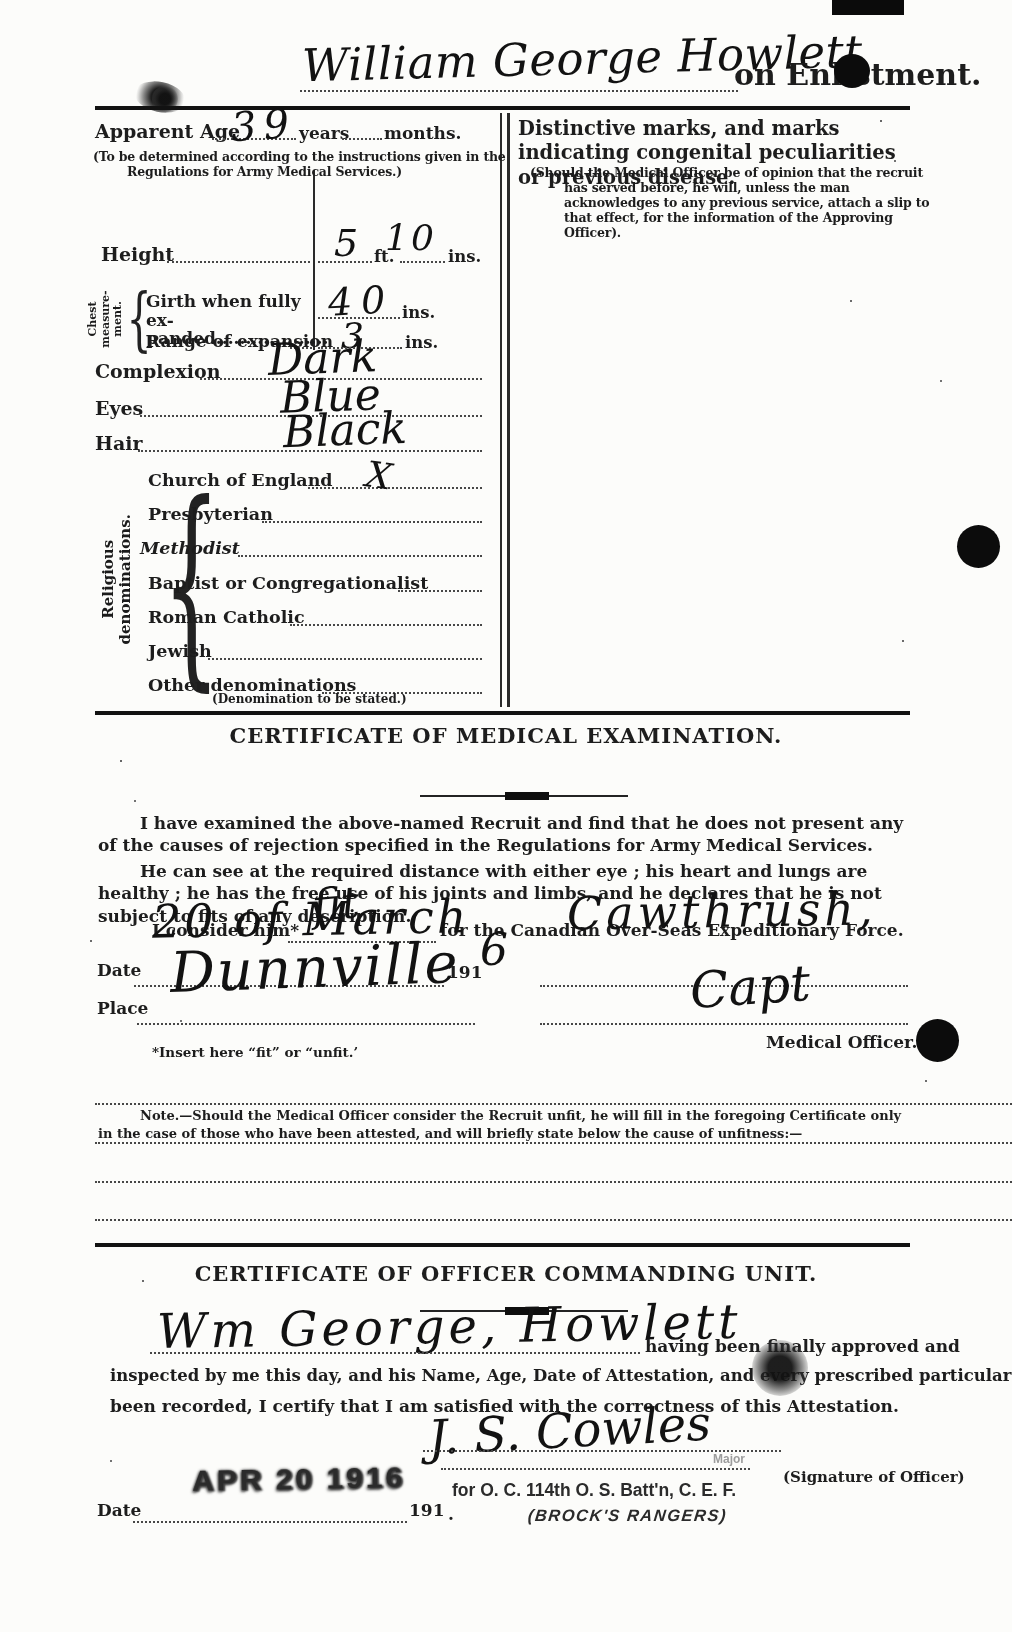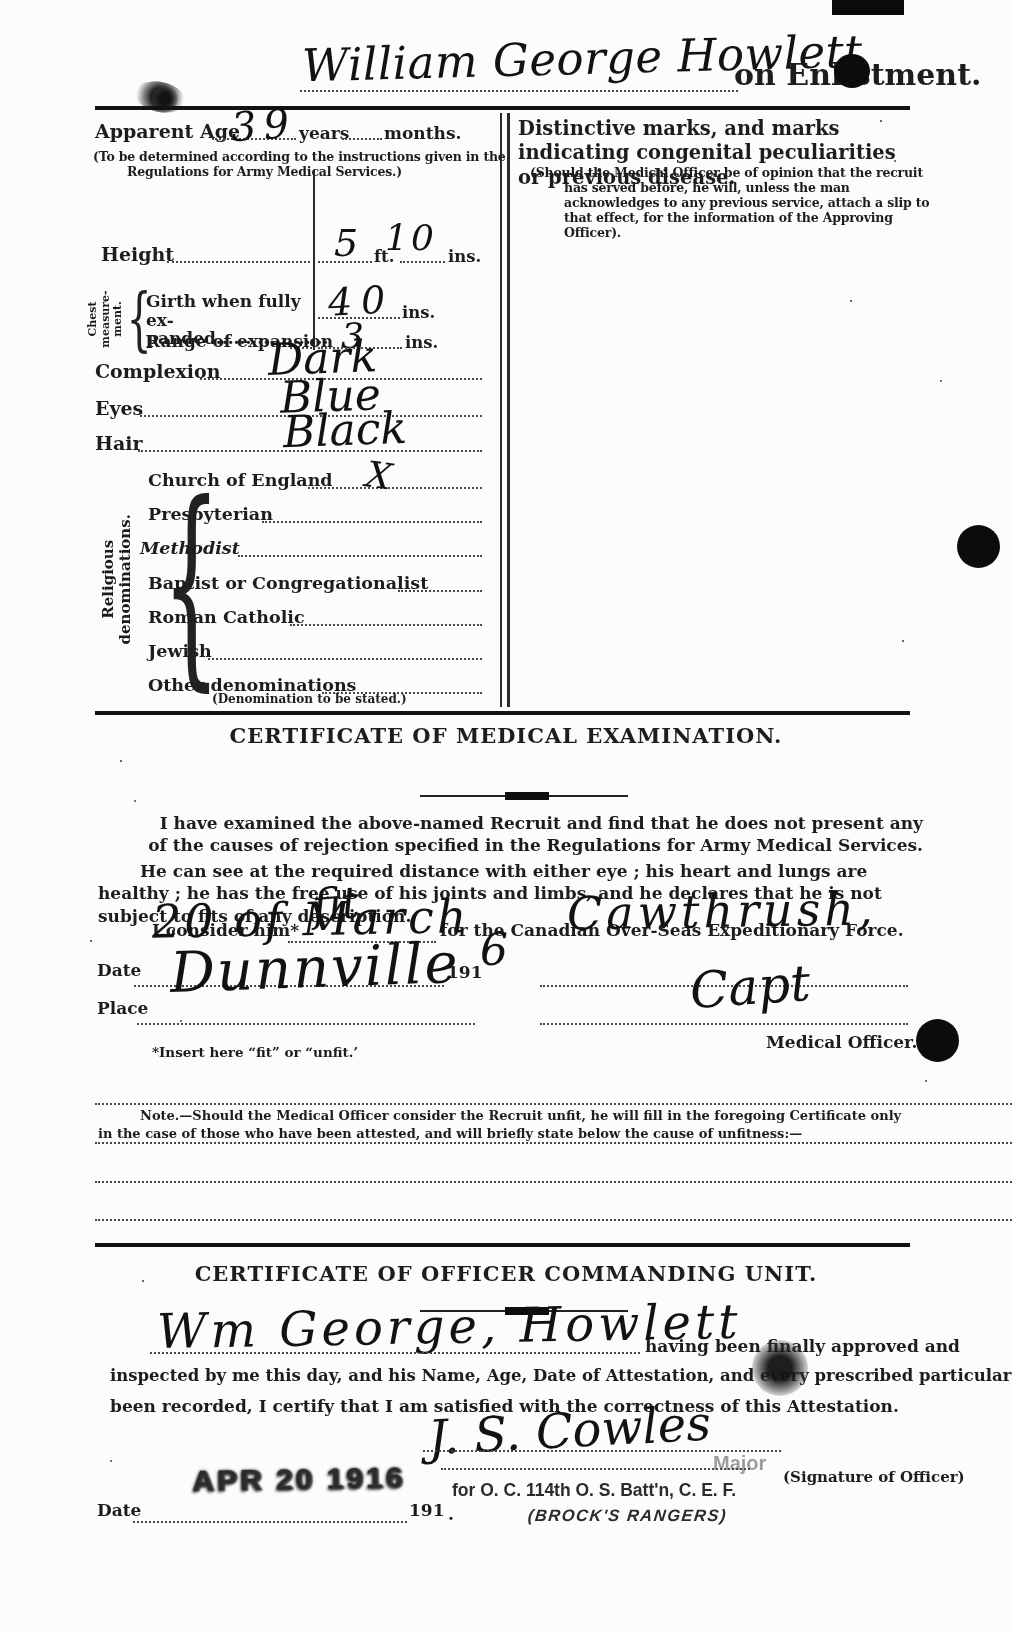--- a/index.html
+++ b/index.html
@@ -137,21 +137,21 @@
   <div class="abs lbl" style="left:518px; top:117px; width:392px; font-size:19.5px; line-height:1.25; white-space:normal;">Distinctive marks, and marks indicating congenital peculiarities or previous disease.</div>
   <div class="abs lbl s12 hang" style="left:530px; top:165px; width:378px;">(Should the Medical Officer be of opinion that the recruit has served before, he will, unless the man acknowledges to any previous service, attach a slip to that effect, for the information of the Approving Officer).</div>
 
   <div class="blot" style="left:957px; top:525px; width:43px; height:43px;"></div>
 
   <div class="rule" style="left:95px; top:711px; width:815px; height:4px;"></div>
   <div class="abs lbl head" style="left:0; top:723px; width:100%; text-align:center;">CERTIFICATE OF MEDICAL EXAMINATION.</div>
   <div class="orn-line" style="left:420px; top:795px; width:208px;"></div>
   <div class="orn-blk" style="left:505px; top:792px; width:44px;"></div>
 
-  <div class="abs para" style="left:111px; top:812px; width:812px;text-align:right;">I have examined the above-named Recruit and find that he does not present any of the causes of rejection specified in the Regulations for Army Medical Services.</div>
+  <div class="abs para" style="left:98px; top:812px; width:812px;">I have examined the above-named Recruit and find that he does not present any of the causes of rejection specified in the Regulations for Army Medical Services.</div>
   <div class="abs para" style="left:98px; top:860px; width:812px;">He can see at the required distance with either eye ; his heart and lungs are healthy ; he has the free use of his joints and limbs, and he declares that he is not subject to fits of any description.</div>
 
   <span class="abs lbl s17" style="left:152px; top:920px;">I consider him*</span>
   <div class="dot" style="left:288px; top:941px; width:148px;"></div>
   <span class="abs hw" style="left:312px; top:882px; font-size:44px; transform:rotate(-5deg);">fit</span>
   <span class="abs lbl s17" style="left:440px; top:920px;">for the Canadian Over-Seas Expeditionary Force.</span>
 
   <span class="abs lbl s17" style="left:97px; top:960px;">Date</span>
   <div class="dot" style="left:134px; top:985px; width:310px;"></div>
   <span class="abs hw" style="left:152px; top:896px; font-size:46px; letter-spacing:3px; transform:rotate(-1deg);">20 of March</span>
@@ -186,21 +186,21 @@
   <span class="abs hw" style="left:157px; top:1302px; font-size:48px; letter-spacing:4px; transform:rotate(-1deg);">Wm George, Howlett</span>
   <div class="dot" style="left:150px; top:1352px; width:490px;"></div>
   <span class="abs lbl s17" style="left:645px; top:1336px;">having been finally approved and</span>
   <span class="abs lbl s16" style="left:110px; top:1366px;">inspected by me this day, and his Name, Age, Date of Attestation, and every prescribed particular having</span>
   <div class="fuzz" style="left:752px; top:1340px; width:56px; height:56px;"></div>
   <span class="abs lbl s17" style="left:110px; top:1396px;">been recorded, I certify that I am satisfied with the correctness of this Attestation.</span>
 
   <span class="abs hw" style="left:428px; top:1406px; font-size:48px; transform:rotate(-3deg);">J. S. Cowles</span>
   <div class="dot" style="left:423px; top:1450px; width:358px;"></div>
   <span class="abs lbl" style="left:783px; top:1440px; font-size:15px;margin-top:28px;">(Signature of Officer)</span>
-  <span class="abs stamp faint" style="left:713px; top:1452px; font-size:20px;">Major</span>
+  <span class="abs stamp faint" style="left:713px; top:1452px; font-size:12px;">Major</span>
   <div class="dot" style="left:441px; top:1468px; width:309px;"></div>
 
   <span class="abs stamp" style="left:452px; top:1480px; font-size:17.5px;">for O. C. 114th O. S. Batt'n, C. E. F.</span>
   <span class="abs stamp ital" style="left:528px; top:1506px; font-size:16.5px; letter-spacing:1.5px; transform:skewX(-6deg);">(BROCK'S RANGERS)</span>
 
   <span class="abs stamp smear" style="left:192px; top:1462px; font-size:30px; letter-spacing:3px; transform:rotate(-1deg);">APR 20 1916</span>
   <span class="abs lbl s17" style="left:97px; top:1500px;">Date</span>
   <div class="dot" style="left:133px; top:1521px; width:274px;"></div>
   <span class="abs lbl s17" style="left:409px; top:1500px;">191</span>
   <span class="abs lbl" style="left:448px; top:1504px; font-size:17px;">.</span>

